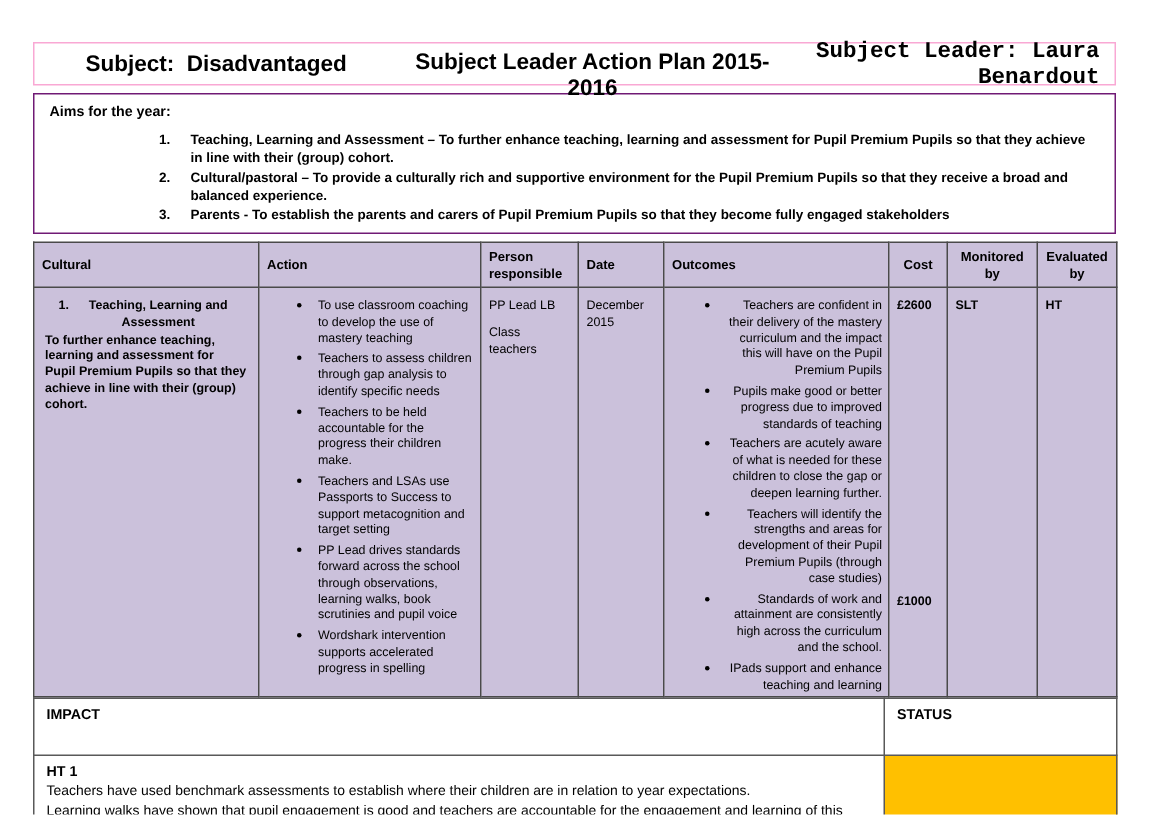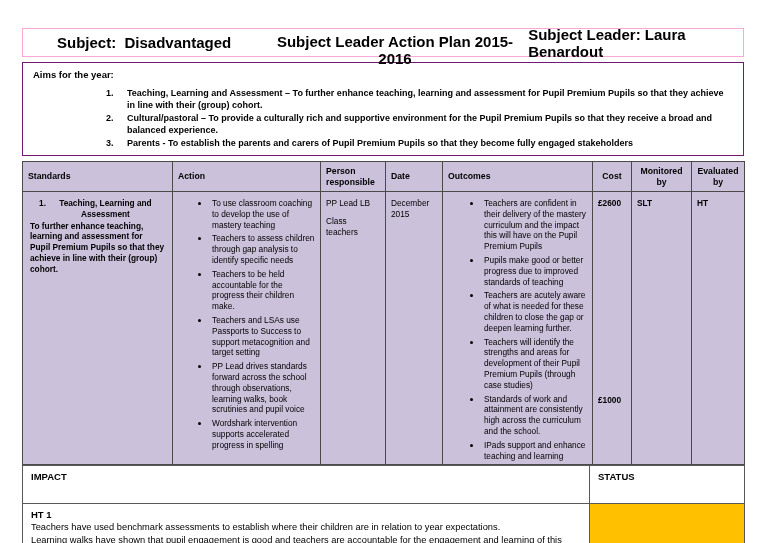--- a/index.html
+++ b/index.html
@@ -16,21 +16,21 @@
     border: 1px solid #f9a8d4;
     height: 29px;
     display: flex;
     align-items: center;
     font-weight: bold;
     font-size: 15px;
     margin-bottom: 5px;
   }
   .top-box .l { flex: 1; padding-left: 34px; white-space: pre-wrap; }
   .top-box .c { flex: 1.3; text-align: center; margin-top: 15px; }
-  .top-box .r { flex: 1; text-align: left; padding-right: 10px; }
+  .top-box .r { flex: 1; text-align: right; padding-right: 10px; font-family: Liberation Mono, monospace; }
 
   
   .aims-box {
     border: 1px solid #701a75;
     padding: 6px 10px 6px 10px;
     margin-bottom: 5px;
     min-height: 71px;
   }
   .aims-heading { font-weight: bold; font-size: 9.5px; }
   .aims-list { margin-top: 7px; margin-left: 73px; }
@@ -66,21 +66,21 @@
   table.plan th.ctr { text-align: center; }
   table.plan td { height: 265px; font-size: 8.3px; line-height: 10.8px; }
 
   .obj-cell { padding: 6px 7px; font-weight: bold; }
   .obj-head { display: flex; justify-content: center; gap: 9px; margin-bottom: 1px; }
   .obj-head .ttl { max-width: 101px; text-align: center; }
   .obj-desc { margin-top: 1px; }
 
   .bullets { list-style: disc outside; padding-left: 17px; margin: 6px 4px 0 20px; }
   .bullets li { margin-bottom: 3px; padding-left: 2px; }
-  td.outcomes-td .bullets { margin-left: 22px; }
+  td.outcomes-td .bullets { margin-left: 22px; text-align: right; }
 
   .person-td, .date-td { padding: 6px 5px; }
   .person-td div { margin-bottom: 7px; }
 
   .cost-td, .mon-td, .eval-td { padding: 6px 5px; font-weight: bold; }
   .cost-2 { margin-top: 186px; }
 
   
   table.lower {
     width: 722px;
@@ -132,21 +132,21 @@
         <col style="width:148px">
         <col style="width:65px">
         <col style="width:57px">
       <col style="width:150px">
         <col style="width:39px">
         <col style="width:60px">
         <col style="width:53px">
     </colgroup>
     <tbody>
         <tr>
-      <th>Standards</th>
+      <th>Cultural</th>
       <th>Action</th>
       <th>Person responsible</th>
       <th>Date</th>
       <th>Outcomes</th>
       <th class="ctr">Cost</th>
       <th class="ctr">Monitored by</th>
       <th class="ctr">Evaluated by</th>
     </tr>
     <tr>
       <td class="obj-cell">

